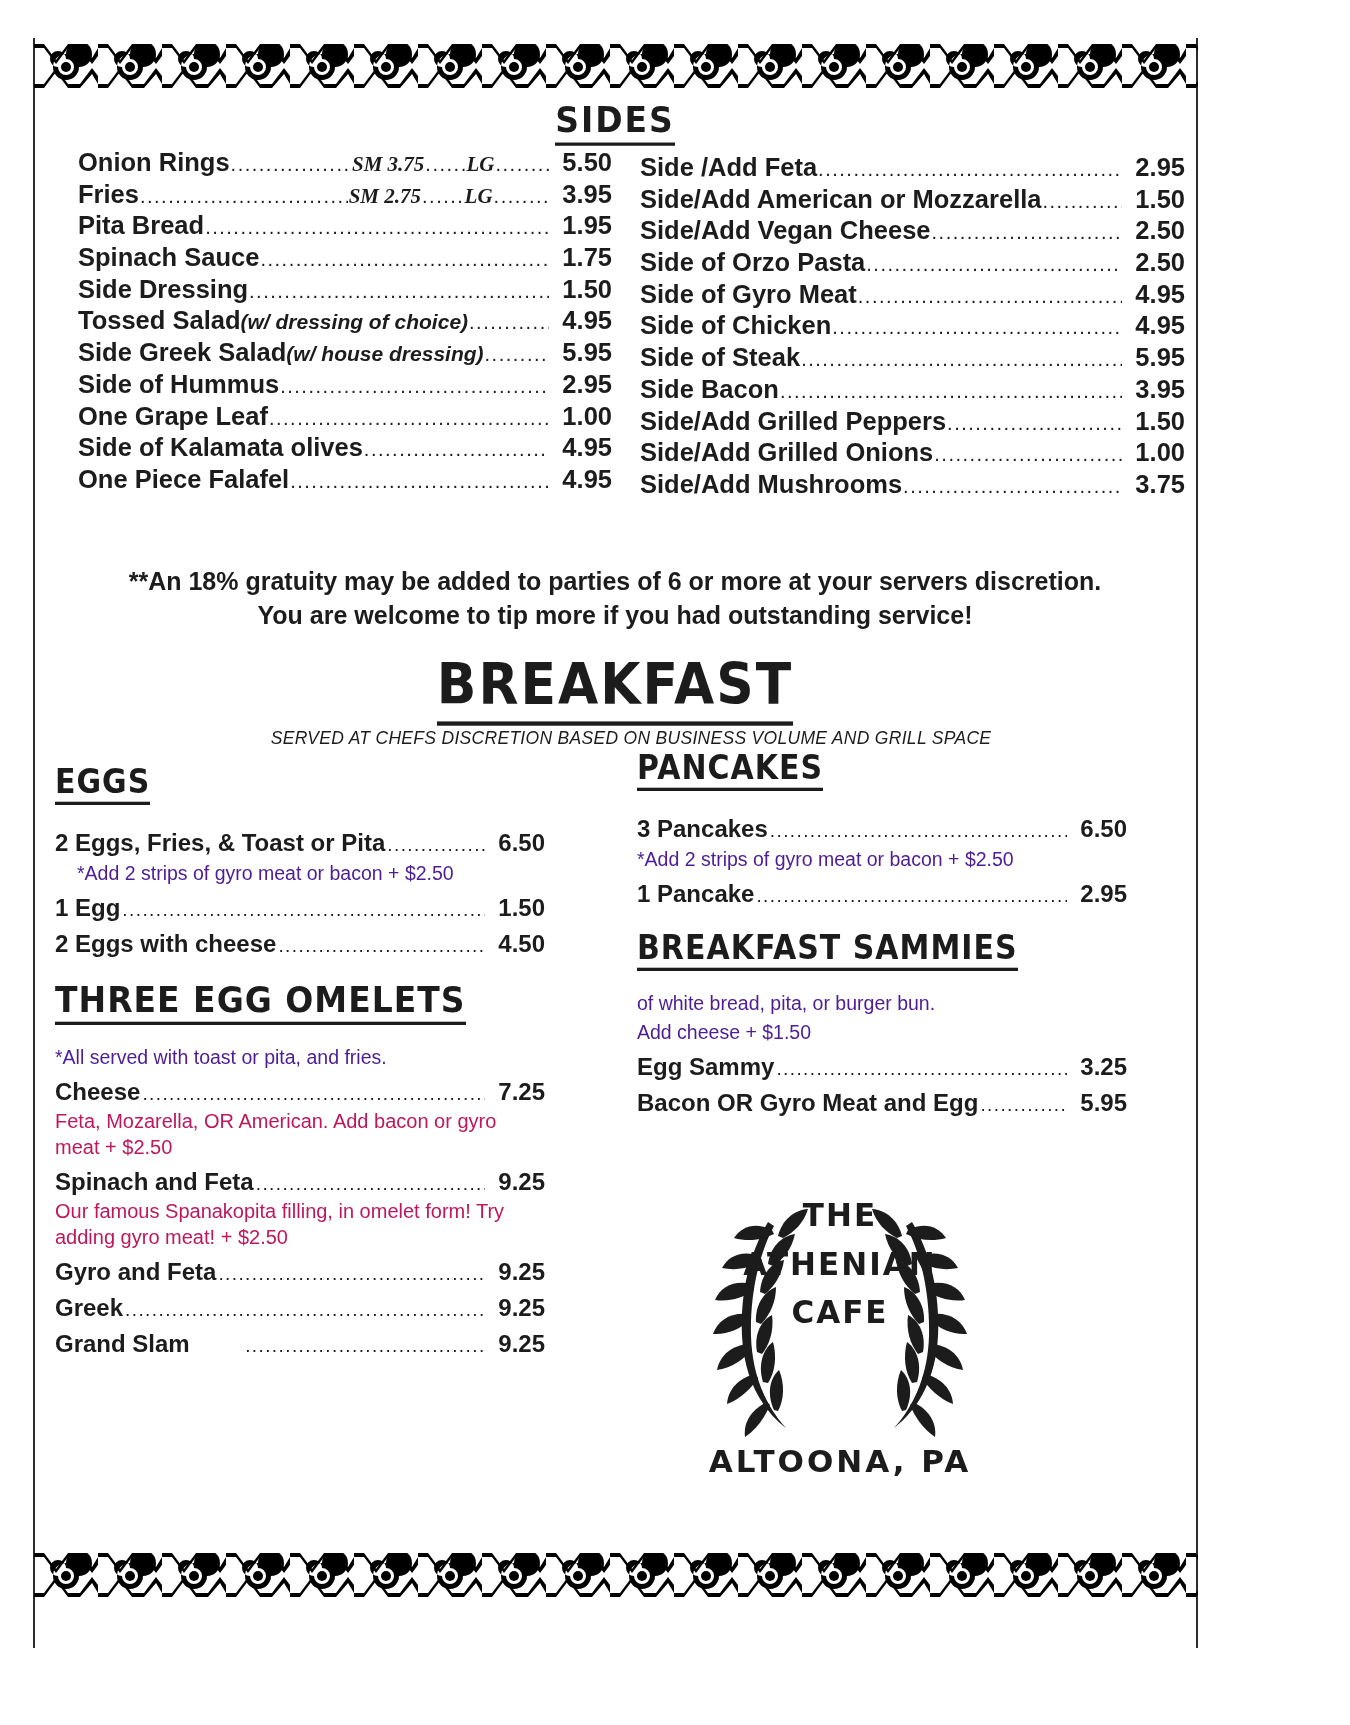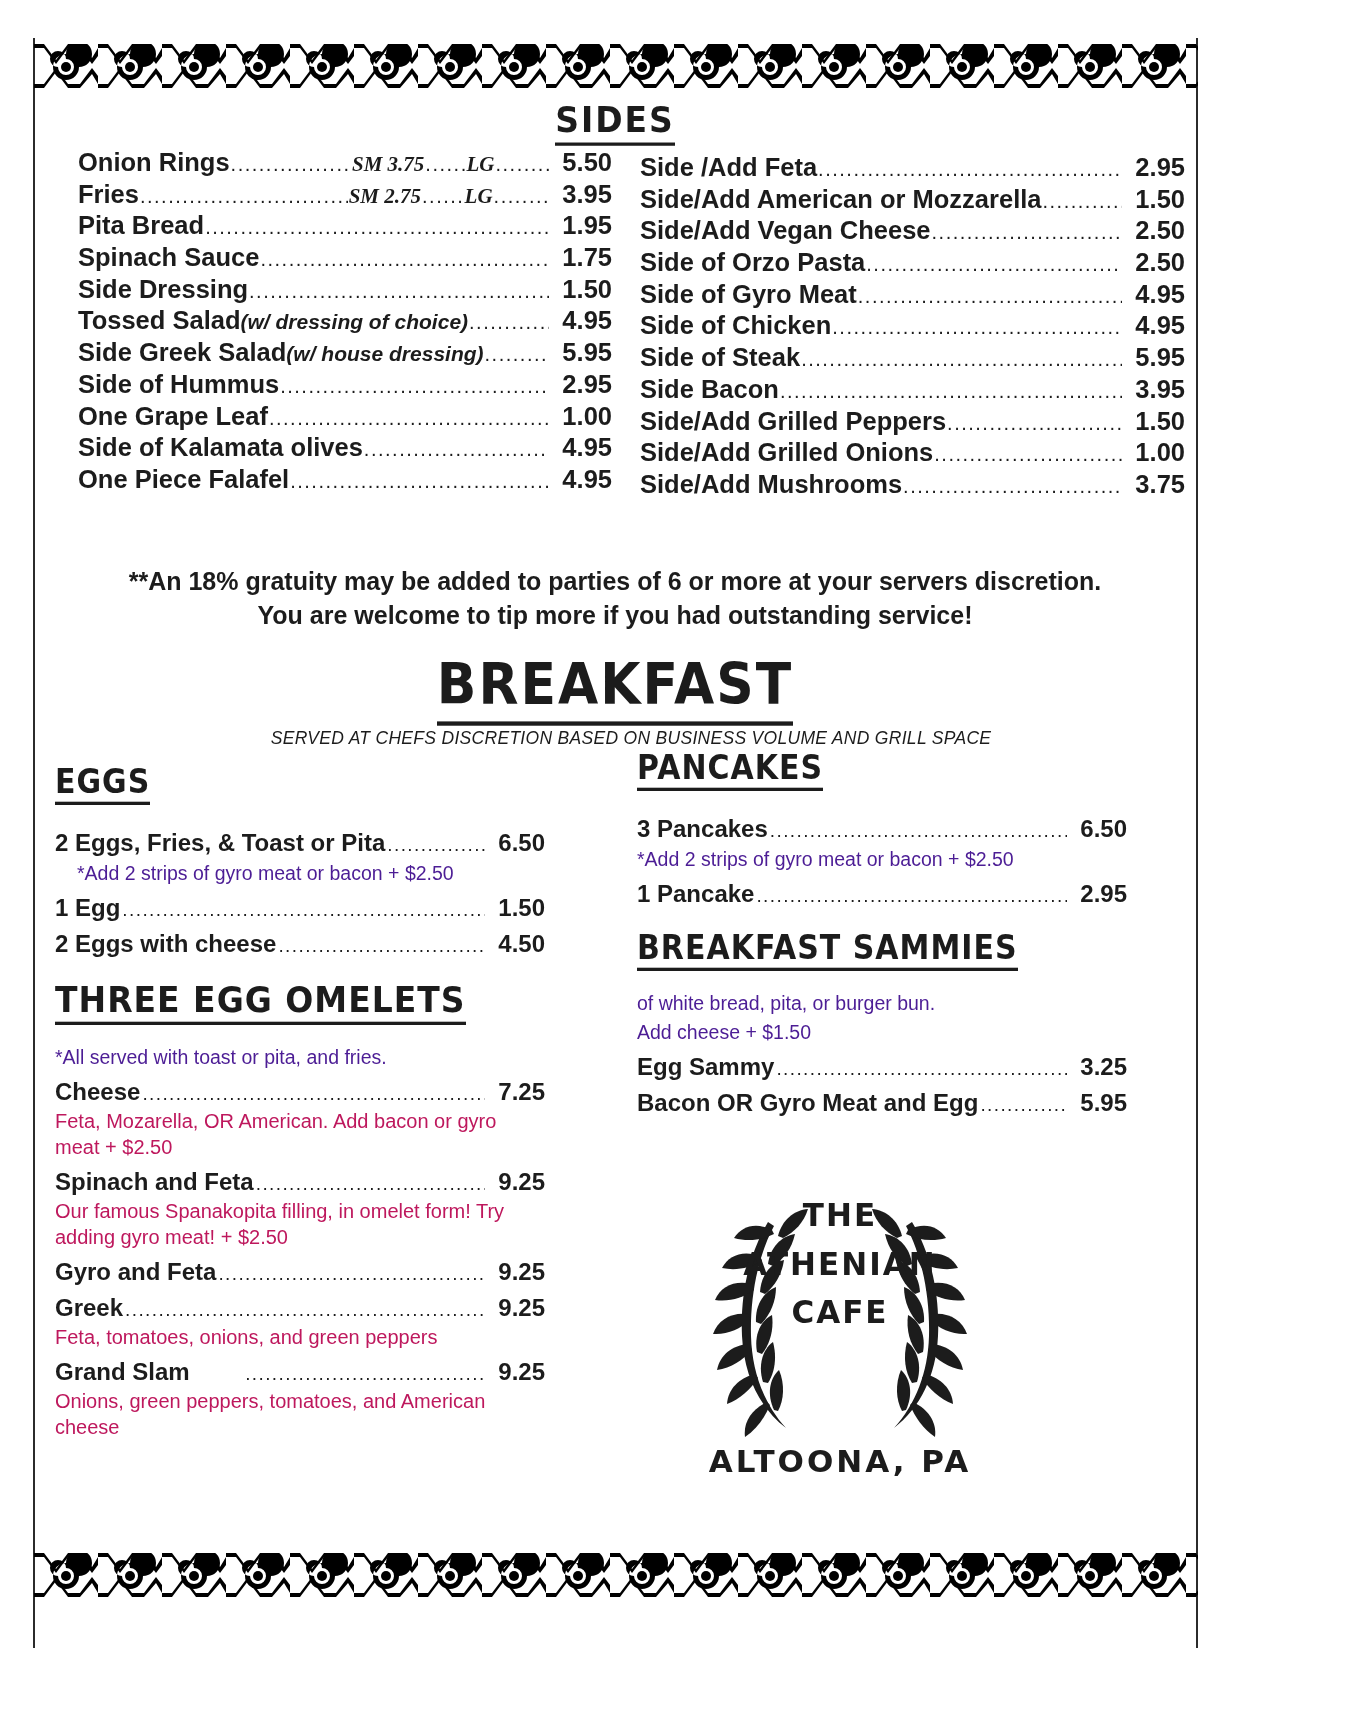--- a/index.html
+++ b/index.html
@@ -457,28 +457,26 @@
       <span class="nm">Gyro and Feta</span>
       <span class="lead">..............................................................</span>
       <span class="pr">9.25</span>
     </div>
 
     <div class="brow">
       <span class="nm">Greek</span>
       <span class="lead">..............................................................</span>
       <span class="pr">9.25</span>
     </div>
-    <div class="desc">Feta, tomatoes, onions, and green peppers</div>
 
     <div class="brow">
       <span class="nm">Grand Slam</span>
       <span class="lead">&nbsp;&nbsp;&nbsp;&nbsp;&nbsp;&nbsp;&nbsp;&nbsp;.......................................</span>
       <span class="pr">9.25</span>
     </div>
-    <div class="desc">Onions, green peppers, tomatoes, and American cheese</div>
 
   </div>
 
   <div class="bk-right">
 
     <div class="sec-head">PANCAKES</div>
 
     <div class="brow">
       <span class="nm">3 Pancakes</span>
       <span class="lead">..........................................................</span>

